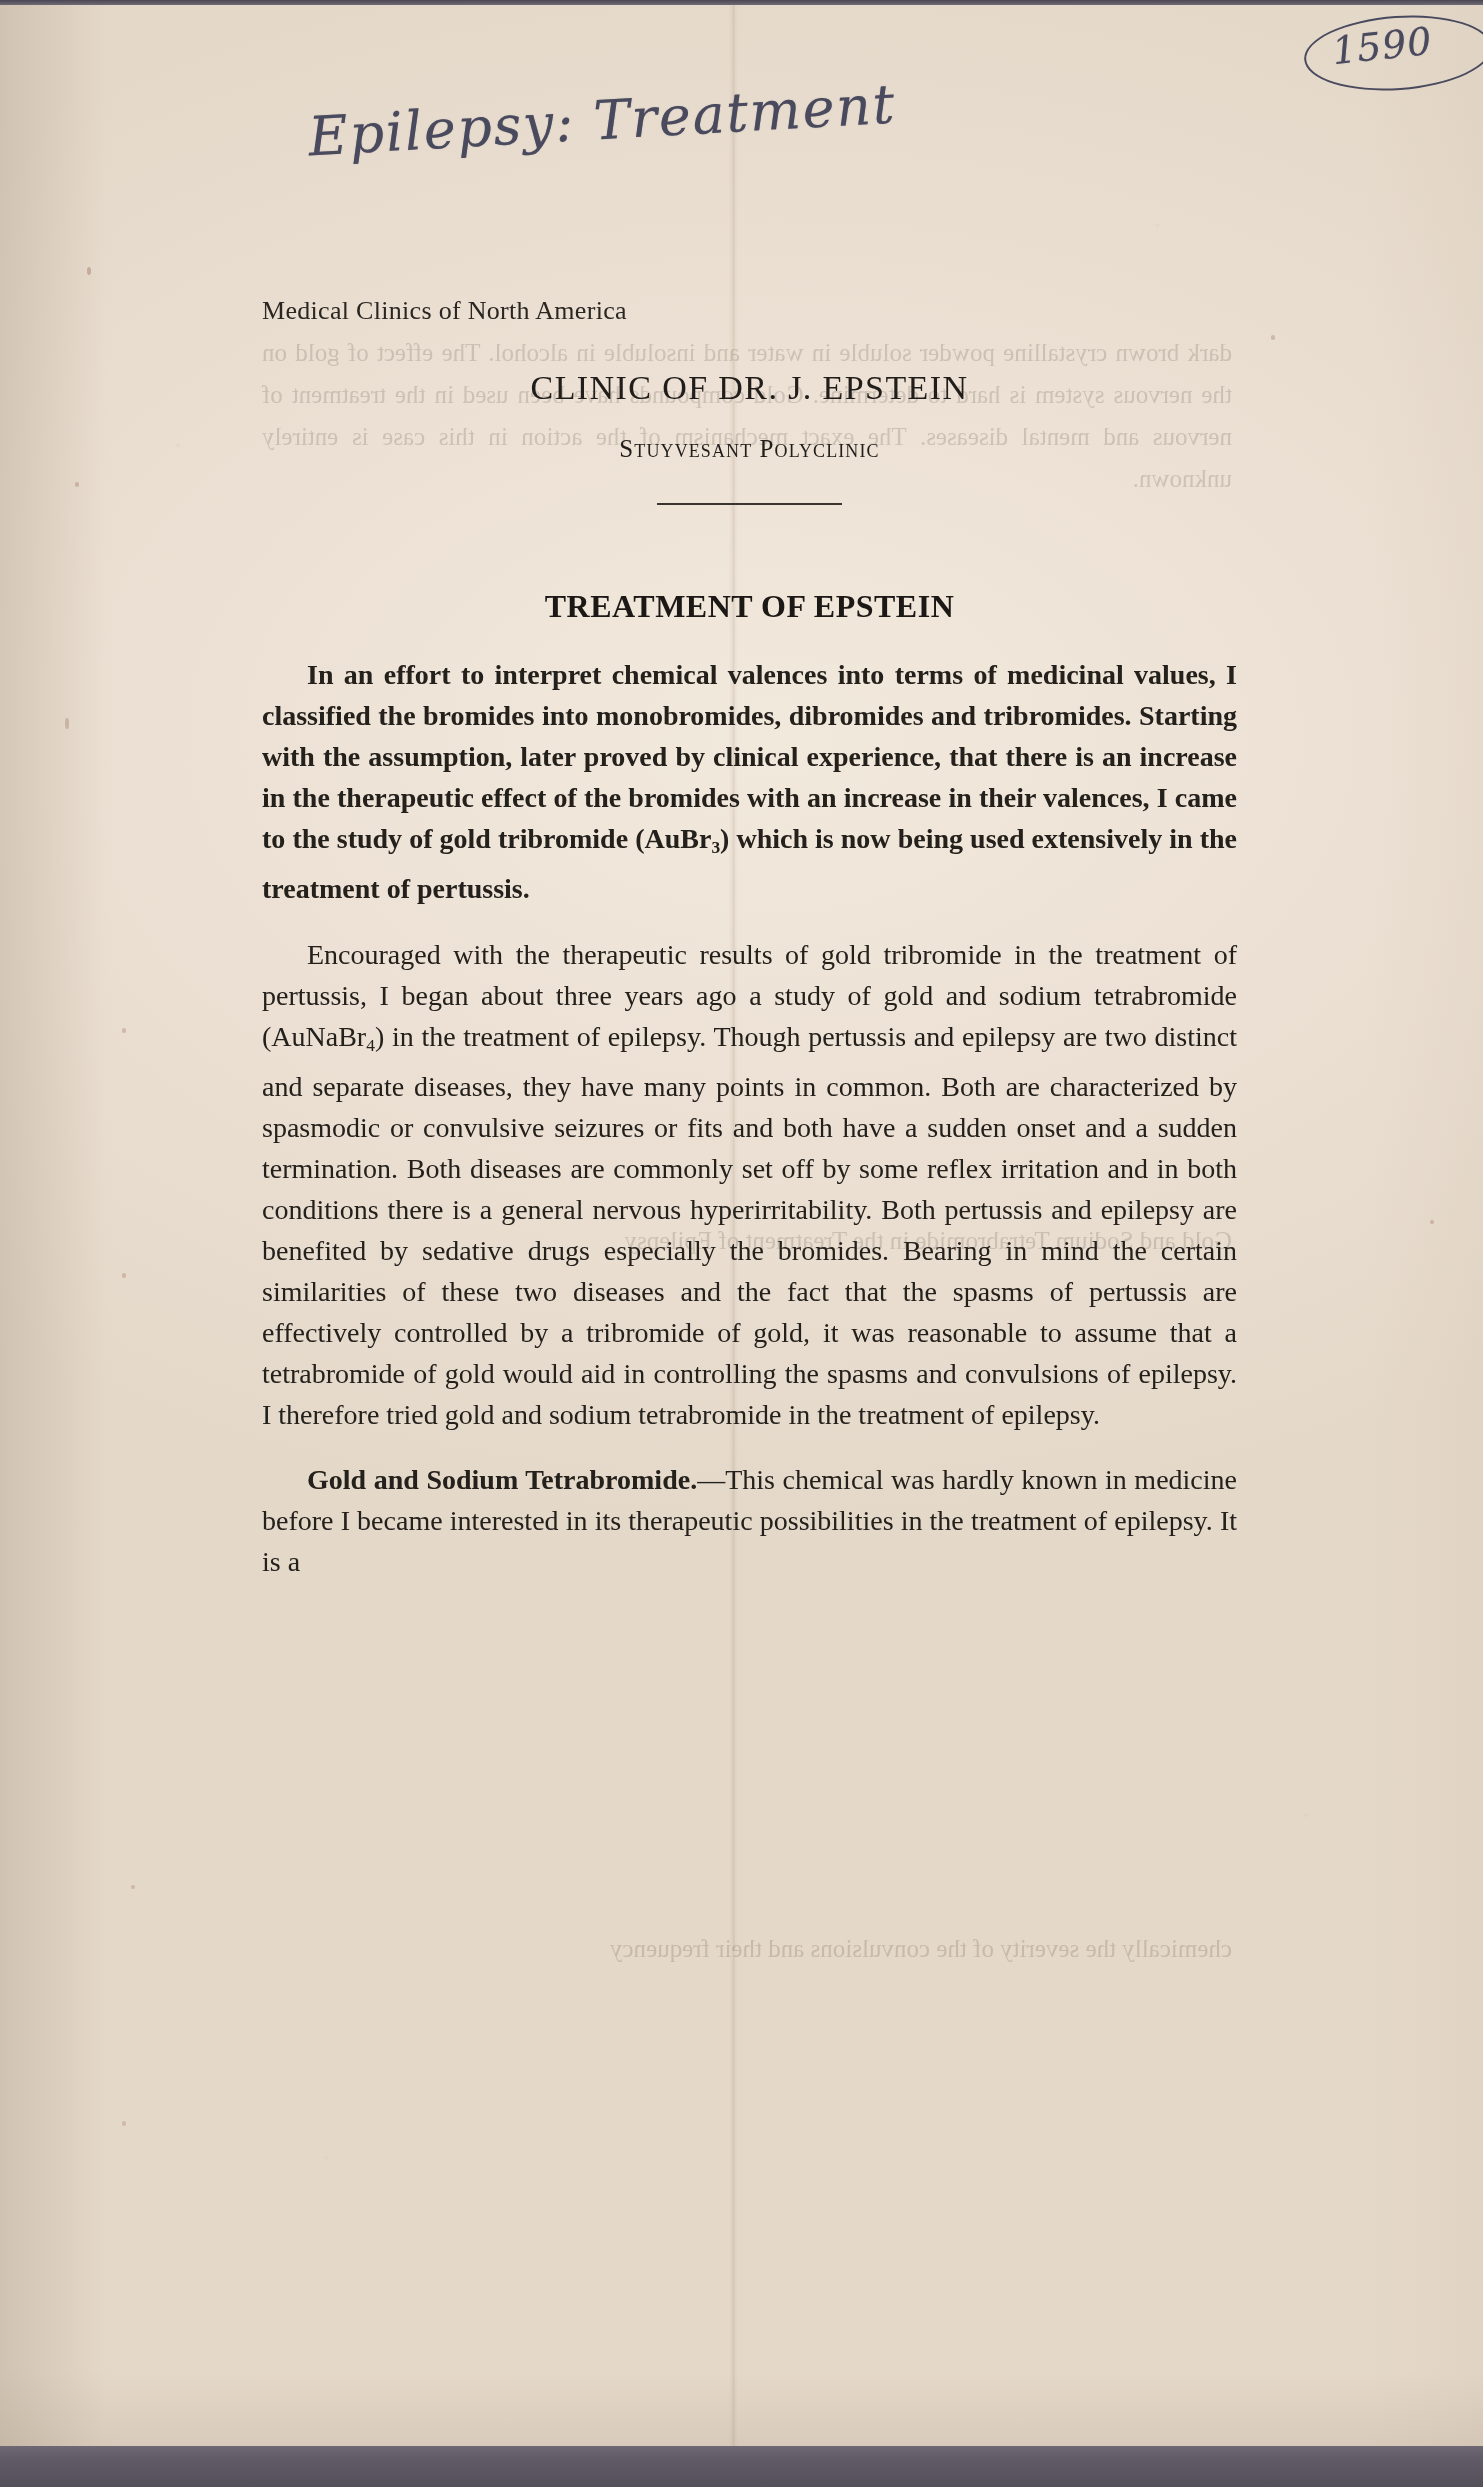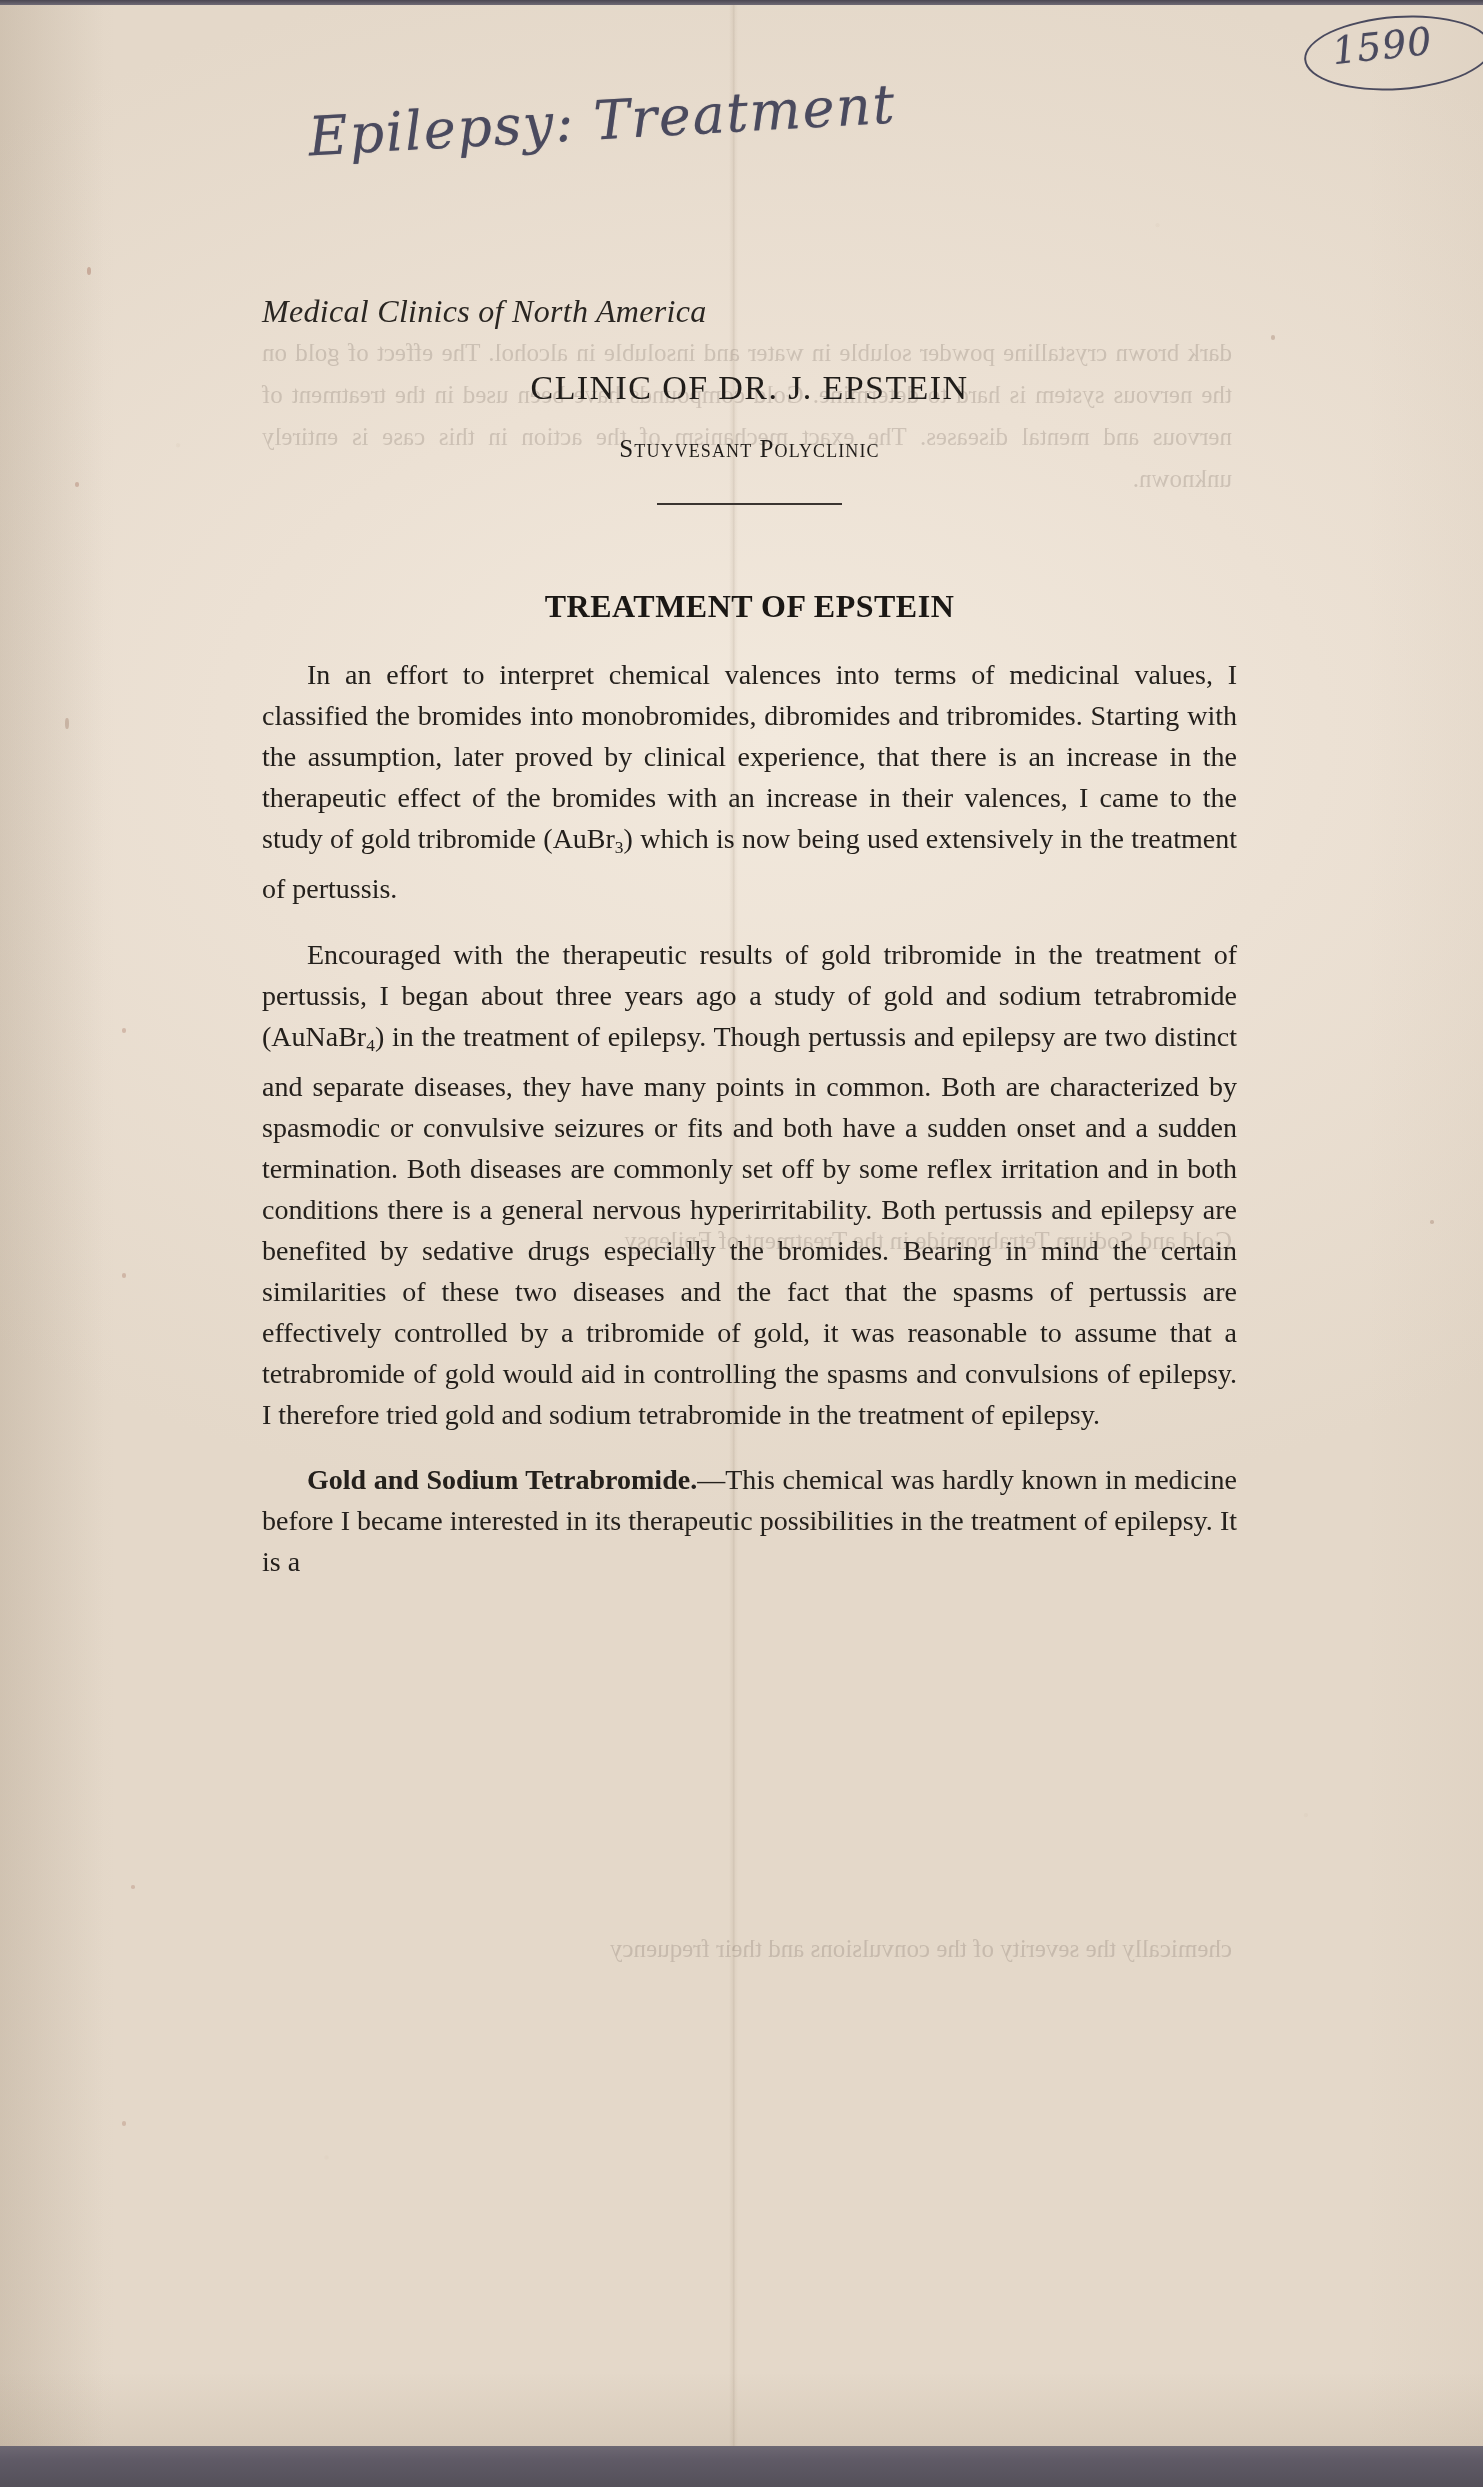--- a/index.html
+++ b/index.html
@@ -149,22 +149,21 @@
 
   
   .content {
     position: absolute;
     left: 262px;
     top: 288px;
     width: 975px;
   }
 
   .masthead {
-    font-style: italic;
-    font-size: 32px;
+    font-size: 26px;
     line-height: 36px;
     color: #2a2622;
     letter-spacing: 0.3px;
   }
 
   .clinic-title {
     margin-top: 40px;
     text-align: center;
     font-size: 34px;
     letter-spacing: 1.4px;
@@ -202,21 +201,21 @@
     margin: 0;
     font-size: 28px;
     line-height: 41px;
     text-align: justify;
     text-align-last: left;
     color: #24201c;
     text-indent: 45px;
     hyphens: manual;
   }
   p.body + p.body { margin-top: 24.5px; }
-  #para-1 { margin-top: 4px; }
+  #para-1 { margin-top: 4px; font-weight: bold; }
   #para-3 { }
 
   .runin {
     font-weight: bold;
   }
 
   sub {
     font-size: .62em;
     vertical-align: -.28em;
   }

